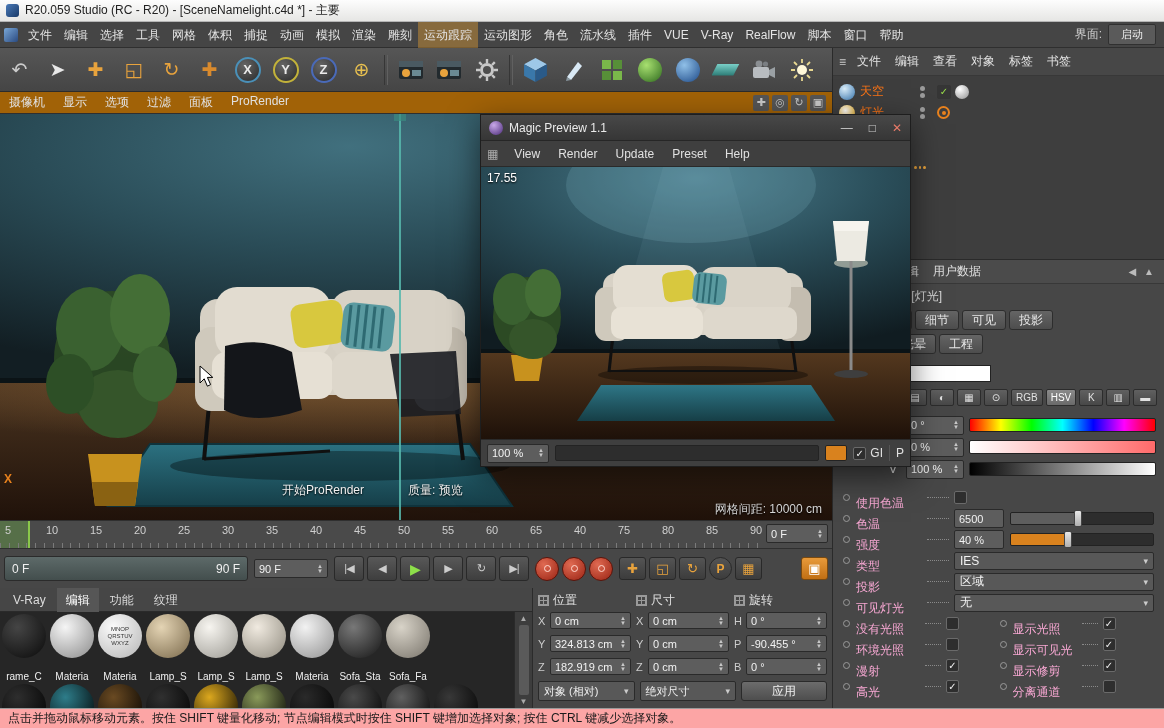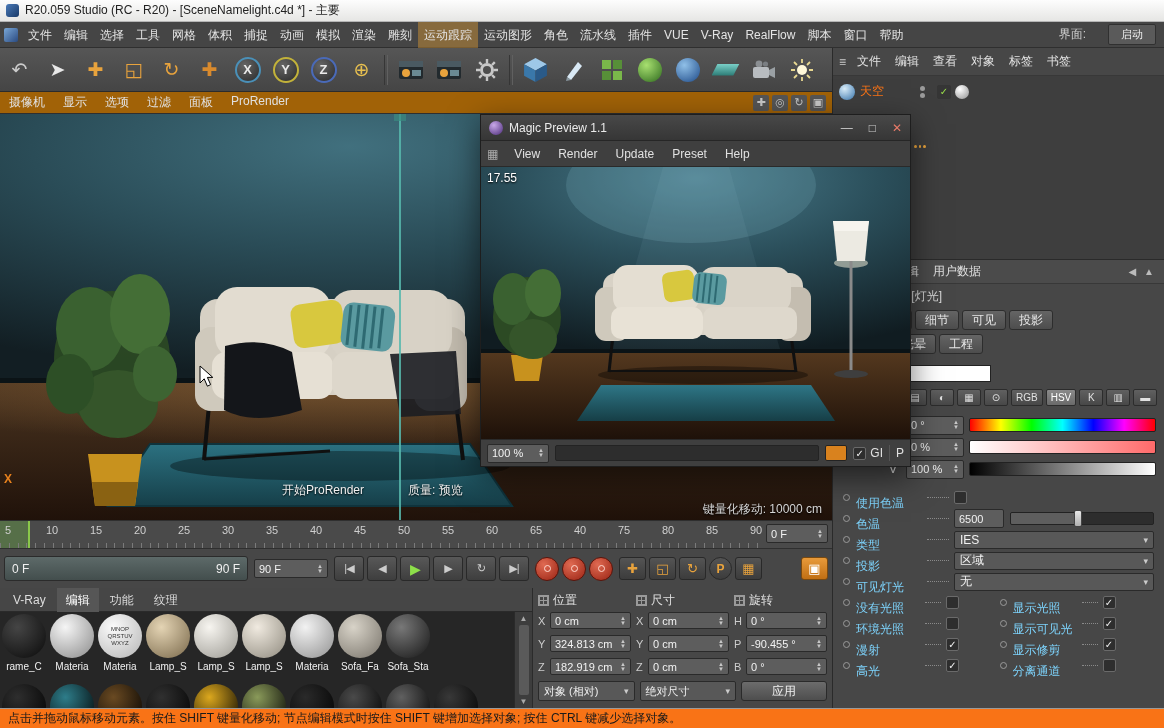--- a/index.html
+++ b/index.html
@@ -10,21 +10,21 @@
 .titlebar{position:absolute;left:0;top:0;width:1164px;height:22px;background:linear-gradient(#fdfdfd,#e6e6e4);color:#222;display:flex;align-items:center;padding:0 6px;border-bottom:1px solid #b5b5b5;z-index:5;}
 .app-icon{width:13px;height:13px;background:linear-gradient(135deg,#4a7ab8,#1a3a68);border-radius:3px;margin-right:6px;flex:0 0 auto;}
 .title-text{font-size:12px;white-space:nowrap;}
 
 
 .menubar{position:absolute;left:0;top:22px;width:1164px;height:26px;background:#454545;display:flex;align-items:center;border-bottom:1px solid #2f2f2f;z-index:5;}
 .mb-logo{width:14px;height:14px;margin:0 4px 0 4px;background:linear-gradient(135deg,#7aa8d8,#2a4a80);border-radius:2px;flex:0 0 auto;}
 #main-menu{display:flex;align-items:center;overflow:hidden;white-space:nowrap;}
 .menu-item{padding:0 6px;line-height:26px;color:#e4e4e4;cursor:default;}
 .menu-item.hl{background:rgba(214,150,50,.45);}
-.menubar-right{margin-left:auto;display:flex;align-items:center;gap:22px;padding-right:8px;color:#cccccc;white-space:nowrap;}
+.menubar-right{margin-left:auto;display:flex;align-items:center;gap:6px;padding-right:8px;color:#cccccc;white-space:nowrap;}
 .iface-btn{background:#5a5a5a;border:1px solid #303030;color:#eeeeee;font-size:11px;padding:2px 12px;border-radius:2px;}
 
 
 .toolbar{position:absolute;left:0;top:48px;width:832px;height:44px;background:linear-gradient(#565656,#454545);display:flex;align-items:center;padding-left:1px;gap:1px;border-bottom:1px solid #2c2c2c;}
 .tool{width:37px;height:38px;display:flex;align-items:center;justify-content:center;border-radius:3px;flex:0 0 auto;}
 .tool .glyph{font-size:19px;line-height:1;}
 .tool-sep{width:4px;height:30px;border-left:1px solid #363636;border-right:1px solid #606060;margin:0 3px;flex:0 0 auto;}
 .lock-btn{width:26px;height:26px;border-radius:50%;background:radial-gradient(circle at 35% 30%,#666666,#2a2a2a);display:flex;align-items:center;justify-content:center;font-weight:bold;font-size:13px;color:#eaeaea;border:2px solid #888;}
 .ball{width:24px;height:24px;border-radius:50%;}
 .ball.g{background:radial-gradient(circle at 35% 30%,#a8e070,#2e6a1e);}
@@ -73,21 +73,21 @@
 
 
 .materials{position:absolute;left:0;top:588px;width:532px;height:120px;background:#3a3a3a;}
 #mat-tabs{height:24px;display:flex;align-items:center;background:#464646;border-bottom:1px solid #2a2a2a;padding-left:4px;gap:2px;}
 .mat-tab{padding:0 9px;color:#dddddd;line-height:24px;}
 .mat-tab.active{color:#ffffff;background:#565656;}
 #mat-list{position:absolute;left:0;top:24px;width:514px;height:72px;display:flex;background:#262626;overflow:hidden;}
 .mat-cell{width:48px;display:flex;flex-direction:column;align-items:center;padding-top:2px;flex:0 0 auto;}
 .sphere{width:44px;height:44px;border-radius:50%;position:relative;flex:0 0 auto;}
 .mat-overlay{position:absolute;inset:0;display:flex;align-items:center;justify-content:center;font-size:6px;color:#333;white-space:pre-line;text-align:center;line-height:7px;}
-.mat-name{font-size:10px;color:#f0f0f0;margin-top:3px;max-width:46px;overflow:hidden;white-space:nowrap;}
+.mat-name{font-size:10px;color:#f0f0f0;margin-top:13px;max-width:46px;overflow:hidden;white-space:nowrap;}
 #mat-row2{position:absolute;left:0;top:96px;width:514px;height:24px;background:#262626;display:flex;overflow:hidden;}
 .mat-cell2{width:48px;display:flex;justify-content:center;flex:0 0 auto;}
 .mat-scroll{position:absolute;right:0;top:24px;width:18px;height:96px;background:#3d3d3d;border-left:1px solid #2a2a2a;display:flex;flex-direction:column;align-items:center;justify-content:space-between;padding:2px 0;font-size:8px;color:#aaa;}
 .mat-thumb{width:10px;flex:1;background:#5a5a5a;margin:2px 0;border-radius:2px;}
 
 
 .coords{position:absolute;left:532px;top:588px;width:300px;height:120px;background:#474747;border-left:1px solid #2b2b2b;padding:3px 5px;}
 #coord-groups{display:flex;gap:5px;}
 .coord-col{flex:1;}
 .coord-head{display:flex;align-items:center;gap:4px;height:18px;color:#e0e0e0;}
@@ -96,21 +96,21 @@
  background-size:4px 4px;border:1px solid #9a9a9a;}
 .coord-row{display:flex;align-items:center;gap:3px;height:23px;}
 .axis-l{width:9px;color:#cccccc;font-size:11px;}
 .cfield{flex:1;height:17px;}
 .coord-bottom{display:flex;gap:5px;margin-top:3px;align-items:center;}
 .cdrop{flex:1;height:20px;background:#585858;border:1px solid #2a2a2a;border-radius:2px;display:flex;align-items:center;padding:0 5px;color:#f0f0f0;font-size:11px;}
 .cdrop .dd-ar{margin-left:auto;font-size:9px;color:#cccccc;}
 .apply-btn{width:86px;height:20px;background:linear-gradient(#6c6c6c,#4e4e4e);border:1px solid #2a2a2a;border-radius:3px;color:#f0f0f0;font-size:12px;display:flex;align-items:center;justify-content:center;}
 
 
-.statusbar{position:absolute;left:0;top:708px;width:1164px;height:20px;background:#f97316;color:#1a1a1a;display:flex;align-items:center;padding:0 8px;font-size:12px;border-top:1px solid #9a9a9a;z-index:60;white-space:nowrap;overflow:hidden;}
+.statusbar{position:absolute;left:0;top:708px;width:1164px;height:20px;background:#fca5a5;color:#1a1a1a;display:flex;align-items:center;padding:0 8px;font-size:12px;border-top:1px solid #9a9a9a;z-index:60;white-space:nowrap;overflow:hidden;}
 
 
 .right-panel{position:absolute;left:832px;top:48px;width:332px;height:660px;background:#474747;border-left:1px solid #2a2a2a;overflow:hidden;}
 #om-menu{height:28px;display:flex;align-items:center;padding:0 6px;gap:2px;border-bottom:1px solid #383838;}
 .om-menu-ic{color:#cccccc;margin-right:3px;}
 .om-menu-item{padding:0 6px;color:#e2e2e2;}
 #om-tree{height:184px;background:#3e3e3e;border-bottom:1px solid #2a2a2a;padding-top:5px;}
 .om-row{display:flex;align-items:center;height:21px;padding:0 6px;}
 .om-row.tagsonly{margin-top:34px;padding-left:40px;}
 .om-ic{width:16px;height:16px;border-radius:50%;margin-right:5px;flex:0 0 auto;}
@@ -146,21 +146,21 @@
 .hsv-row{display:flex;align-items:center;height:22px;padding:0 8px 0 56px;gap:5px;}
 .hsv-l{width:12px;color:#e0e0e0;}
 .hval{width:58px;flex:0 0 auto;}
 .hbar{flex:1;height:14px;border:1px solid #222;border-radius:2px;}
 .hbar.hue{background:linear-gradient(90deg,#f00,#ff0,#0f0,#0ff,#00f,#f0f,#f00);}
 .hbar.sat{background:linear-gradient(90deg,#ffffff,#ff6a6a);}
 .hbar.val{background:linear-gradient(90deg,#000000,#ffffff);}
 #attr-rows{margin-top:7px;}
 .prop-row{display:flex;align-items:center;height:21px;padding:0 8px 0 10px;}
 .adot{width:7px;height:7px;border:1px solid #9a9a9a;border-radius:50%;margin-right:6px;flex:0 0 auto;}
-.plabel{color:#7dd3fc;width:66px;overflow:hidden;white-space:nowrap;flex:0 0 auto;margin-top:12px;}
+.plabel{color:#f9a8d4;width:66px;overflow:hidden;white-space:nowrap;flex:0 0 auto;margin-top:12px;}
 .leader{flex:0 0 22px;border-bottom:1px dotted #8a8a8a;height:1px;margin:0 5px;align-self:center;}
 .checkbox{width:13px;height:13px;background:#2e2e2e;border:1px solid #6a6a6a;border-radius:2px;display:inline-flex;align-items:center;justify-content:center;font-size:10px;color:#f0f0f0;flex:0 0 auto;}
 .sval{width:50px;flex:0 0 auto;}
 .strack{flex:1;height:13px;background:#2d2d2d;border:1px solid #222;border-radius:2px;position:relative;margin-left:6px;margin-right:2px;}
 .sfill{position:absolute;left:0;top:0;bottom:0;background:#d9821e;border-radius:1px;}
 .sfill.dis{background:#5e5e5e;}
 .sknob{position:absolute;top:-3px;width:8px;height:17px;background:linear-gradient(#e8e8e8,#b0b0b0);border:1px solid #444;border-radius:2px;}
 .ddrop{flex:1;height:18px;background:#585858;border:1px solid #2a2a2a;border-radius:2px;display:flex;align-items:center;padding:0 5px;color:#f2f2f2;margin-right:2px;}
 .ddrop .dd-ar{margin-left:auto;font-size:9px;color:#cccccc;}
 .pcol{flex:1;display:flex;align-items:center;}
@@ -426,21 +426,21 @@
         <rect x="342" y="190" width="52" height="46" rx="10" fill="#5a9aa0"></rect>
         <path d="M349 193 V233 M357 192 V234 M365 191 V235 M373 192 V234 M381 193 V233" stroke="#2e6a72" stroke-width="3"></path>
       </g>
     </g>
     <rect x="399" y="0" width="2" height="406" fill="#57b8ad" opacity="0.85"></rect>
     <rect x="394" y="0" width="12" height="7" fill="#3a8a80" opacity="0.7"></rect>
     <path d="M200 252 l0 17 4.2 -4.2 3.2 7.4 3.2 -1.6 -3.2 -7.2 5.4 0 Z" fill="#ffffff" stroke="#000000" stroke-width="1"></path>
   </svg>
   <span class="vp-pro">开始ProRender</span>
   <span class="vp-quality">质量: 预览</span>
-  <span class="vp-grid">键量化移动: 10000 cm</span>
+  <span class="vp-grid">网格间距: 10000 cm</span>
   <span class="vp-axis">X</span>
 </div>
 
 <div class="ruler">
   <div class="ruler-marker"></div>
   <div id="ruler-ticks">
       <span class="tick" style="left: 8px;">5</span>
       <span class="tick" style="left: 52px;">10</span>
       <span class="tick" style="left: 96px;">15</span>
       <span class="tick" style="left: 140px;">20</span>
@@ -543,26 +543,26 @@
       </div>
       <div class="mat-cell">
         <div class="sphere" style="background: radial-gradient(circle at 35% 30%, rgb(240, 234, 224), rgb(143, 138, 126));"></div>
         <div class="mat-name">Lamp_S</div>
       </div>
       <div class="mat-cell">
         <div class="sphere" style="background: radial-gradient(circle at 35% 30%, rgb(242, 242, 242), rgb(145, 145, 145));"></div>
         <div class="mat-name">Materia</div>
       </div>
       <div class="mat-cell">
+        <div class="sphere" style="background: radial-gradient(circle at 35% 30%, rgb(120, 120, 120), rgb(22, 22, 22));"></div>
+        <div class="mat-name">Sofa_Sta</div>
+      </div>
+      <div class="mat-cell">
         <div class="sphere" style="background: radial-gradient(circle at 35% 30%, rgb(216, 211, 200), rgb(120, 115, 106));"></div>
         <div class="mat-name">Sofa_Fa</div>
-      </div>
-      <div class="mat-cell">
-        <div class="sphere" style="background: radial-gradient(circle at 35% 30%, rgb(120, 120, 120), rgb(22, 22, 22));"></div>
-        <div class="mat-name">Sofa_Sta</div>
       </div>
     </div>
   <div id="mat-row2">
       <div class="mat-cell2">
         <div class="sphere" style="background: radial-gradient(circle at 35% 30%, rgb(46, 46, 46), rgb(0, 0, 0));"></div>
       </div>
       <div class="mat-cell2">
         <div class="sphere" style="background: radial-gradient(circle at 35% 30%, rgb(46, 125, 138), rgb(0, 0, 0));"></div>
       </div>
       <div class="mat-cell2">
@@ -737,20 +737,31 @@
         <span class="om-name">天空</span>
         <span class="om-dots">
           <span class="dot"></span>
           <span class="dot"></span>
         </span>
         <span class="om-tags">
           <span class="tag check">✓</span>
           <span class="tag sphere-white"></span>
         </span>
       </div>
+      <div class="om-row">
+        <span class="om-ic light"></span>
+        <span class="om-name">灯光</span>
+        <span class="om-dots">
+          <span class="dot"></span>
+          <span class="dot"></span>
+        </span>
+        <span class="om-tags">
+          <span class="tag target"></span>
+        </span>
+      </div>
       <div class="om-row tagsonly">
         <span class="om-ic none"></span>
         <span class="om-tags">
           <span class="tag sphere-teal"></span>
           <span class="tag checker"></span>
           <span class="tag dots">
             <i></i>
             <i></i>
             <i></i>
           </span>
@@ -840,20 +851,30 @@
         <span class="checkbox"></span>
       </div>
       <div class="prop-row">
         <span class="adot"></span>
         <span class="plabel">色温</span>
         <span class="leader"></span>
         <span class="vfield sval">6500</span>
         <span class="strack">
           <span class="sfill dis" style="width: 47%;"></span>
           <span class="sknob" style="left: calc(47% - 4px);"></span>
+        </span>
+      </div>
+      <div class="prop-row">
+        <span class="adot"></span>
+        <span class="plabel">强度</span>
+        <span class="leader"></span>
+        <span class="vfield sval">40 %</span>
+        <span class="strack">
+          <span class="sfill" style="width: 40%;"></span>
+          <span class="sknob" style="left: calc(40% - 4px);"></span>
         </span>
       </div>
       <div class="prop-row">
         <span class="adot"></span>
         <span class="plabel">类型</span>
         <span class="leader"></span>
         <span class="ddrop">
           <span>IES</span>
           <span class="dd-ar">▾</span>
         </span>

